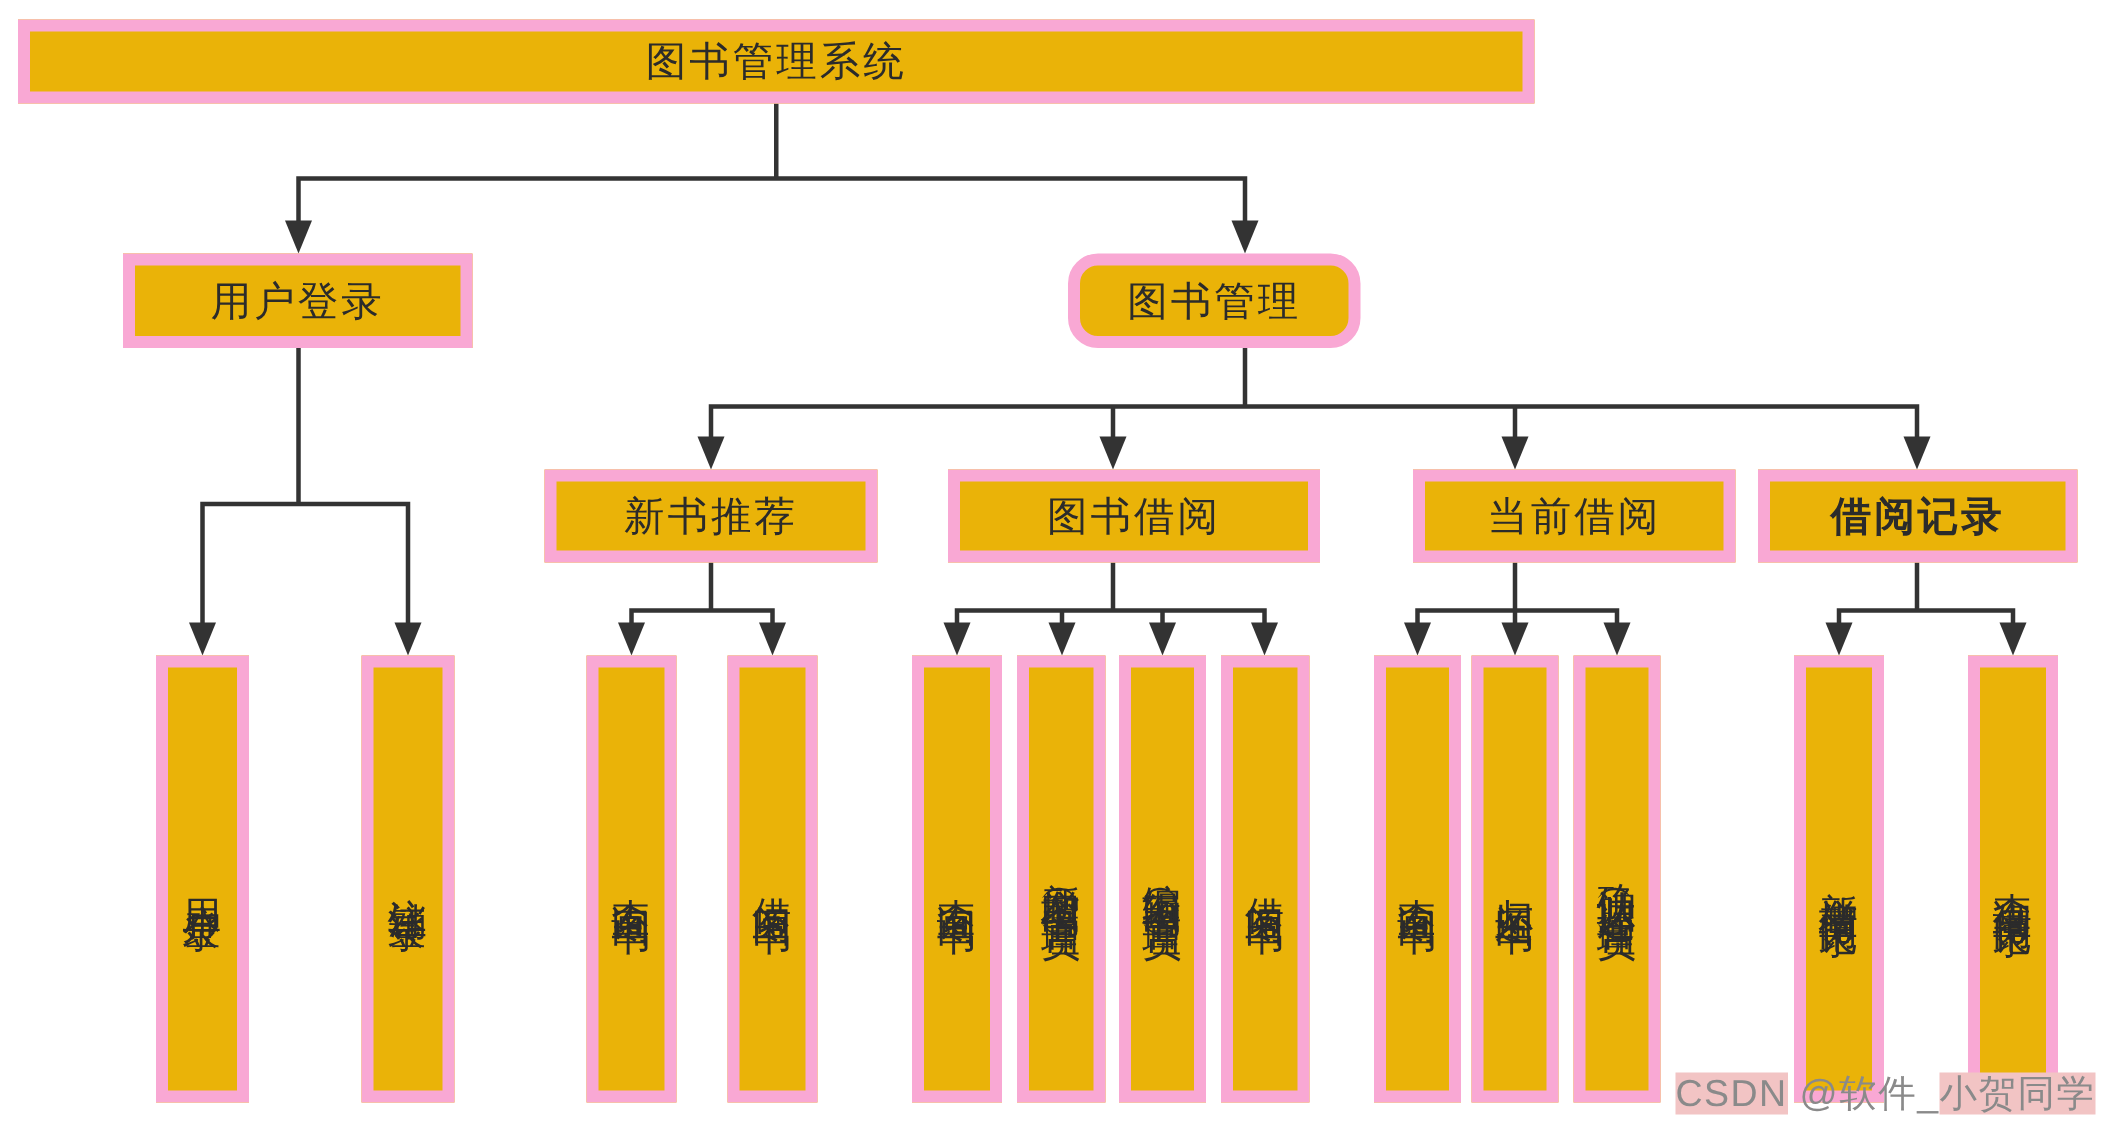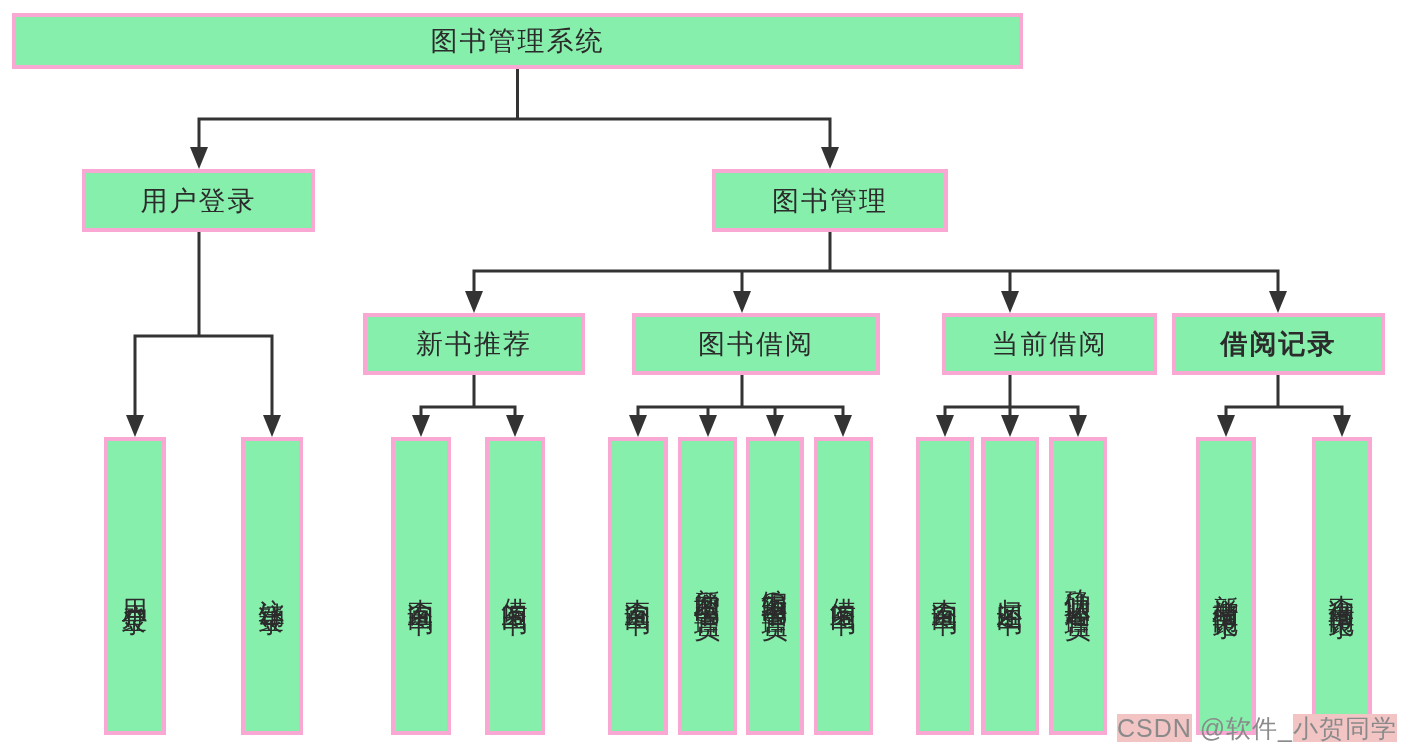--- a/index.html
+++ b/index.html
@@ -17,22 +17,22 @@
   }
   .wires {
     position: absolute;
     left: 0;
     top: 0;
     z-index: 1;
   }
   .node {
     position: absolute;
     box-sizing: border-box;
-    background: #86efac;
-    border: 4px solid #f9a8d4;
+    background: #eab308;
+    border: 8px solid #f9a8d4;
     color: #2b2b2b;
     display: flex;
     align-items: center;
     justify-content: center;
     z-index: 2;
     letter-spacing: 2px;
   }
   .node.h {
     font-size: 27px;
   }
@@ -97,21 +97,21 @@
       <polygon points="1001,415 1019,415 1010,437"></polygon>
       <polygon points="1069,415 1087,415 1078,437"></polygon>
       <polygon points="1217,415 1235,415 1226,437"></polygon>
       <polygon points="1333,415 1351,415 1342,437"></polygon>
     </g>
   </svg>
 
   <div class="node h" style="left:12px; top:13px; width:1011px; height:56px;">图书管理系统</div>
 
   <div class="node h" style="left:82px; top:169px; width:233px; height:63px;">用户登录</div>
-  <div class="node h" style="left:712px; top:169px; width:236px; height:63px;">图书管理</div>
+  <div class="node h" style="left:712px; top:169px; width:195px; height:63px;border-radius:20px;">图书管理</div>
 
   <div class="node h" style="left:363px; top:313px; width:222px; height:62px;text-align:right;">新书推荐</div>
   <div class="node h" style="left:632px; top:313px; width:248px; height:62px;">图书借阅</div>
   <div class="node h" style="left:902px; top:313px; width:215px; height:62px;margin-left:40px;">当前借阅</div>
   <div class="node h" style="left:1172px; top:313px; width:213px; height:62px;font-weight:bold;">借阅记录</div>
 
   <div class="node leaf" style="left:104px; top:437px; width:62px; height:298px;">用户登录</div>
   <div class="node leaf" style="left:241px; top:437px; width:62px; height:298px;">注销登录</div>
 
   <div class="node leaf" style="left:391px; top:437px; width:60px; height:298px;">查询图书</div>

